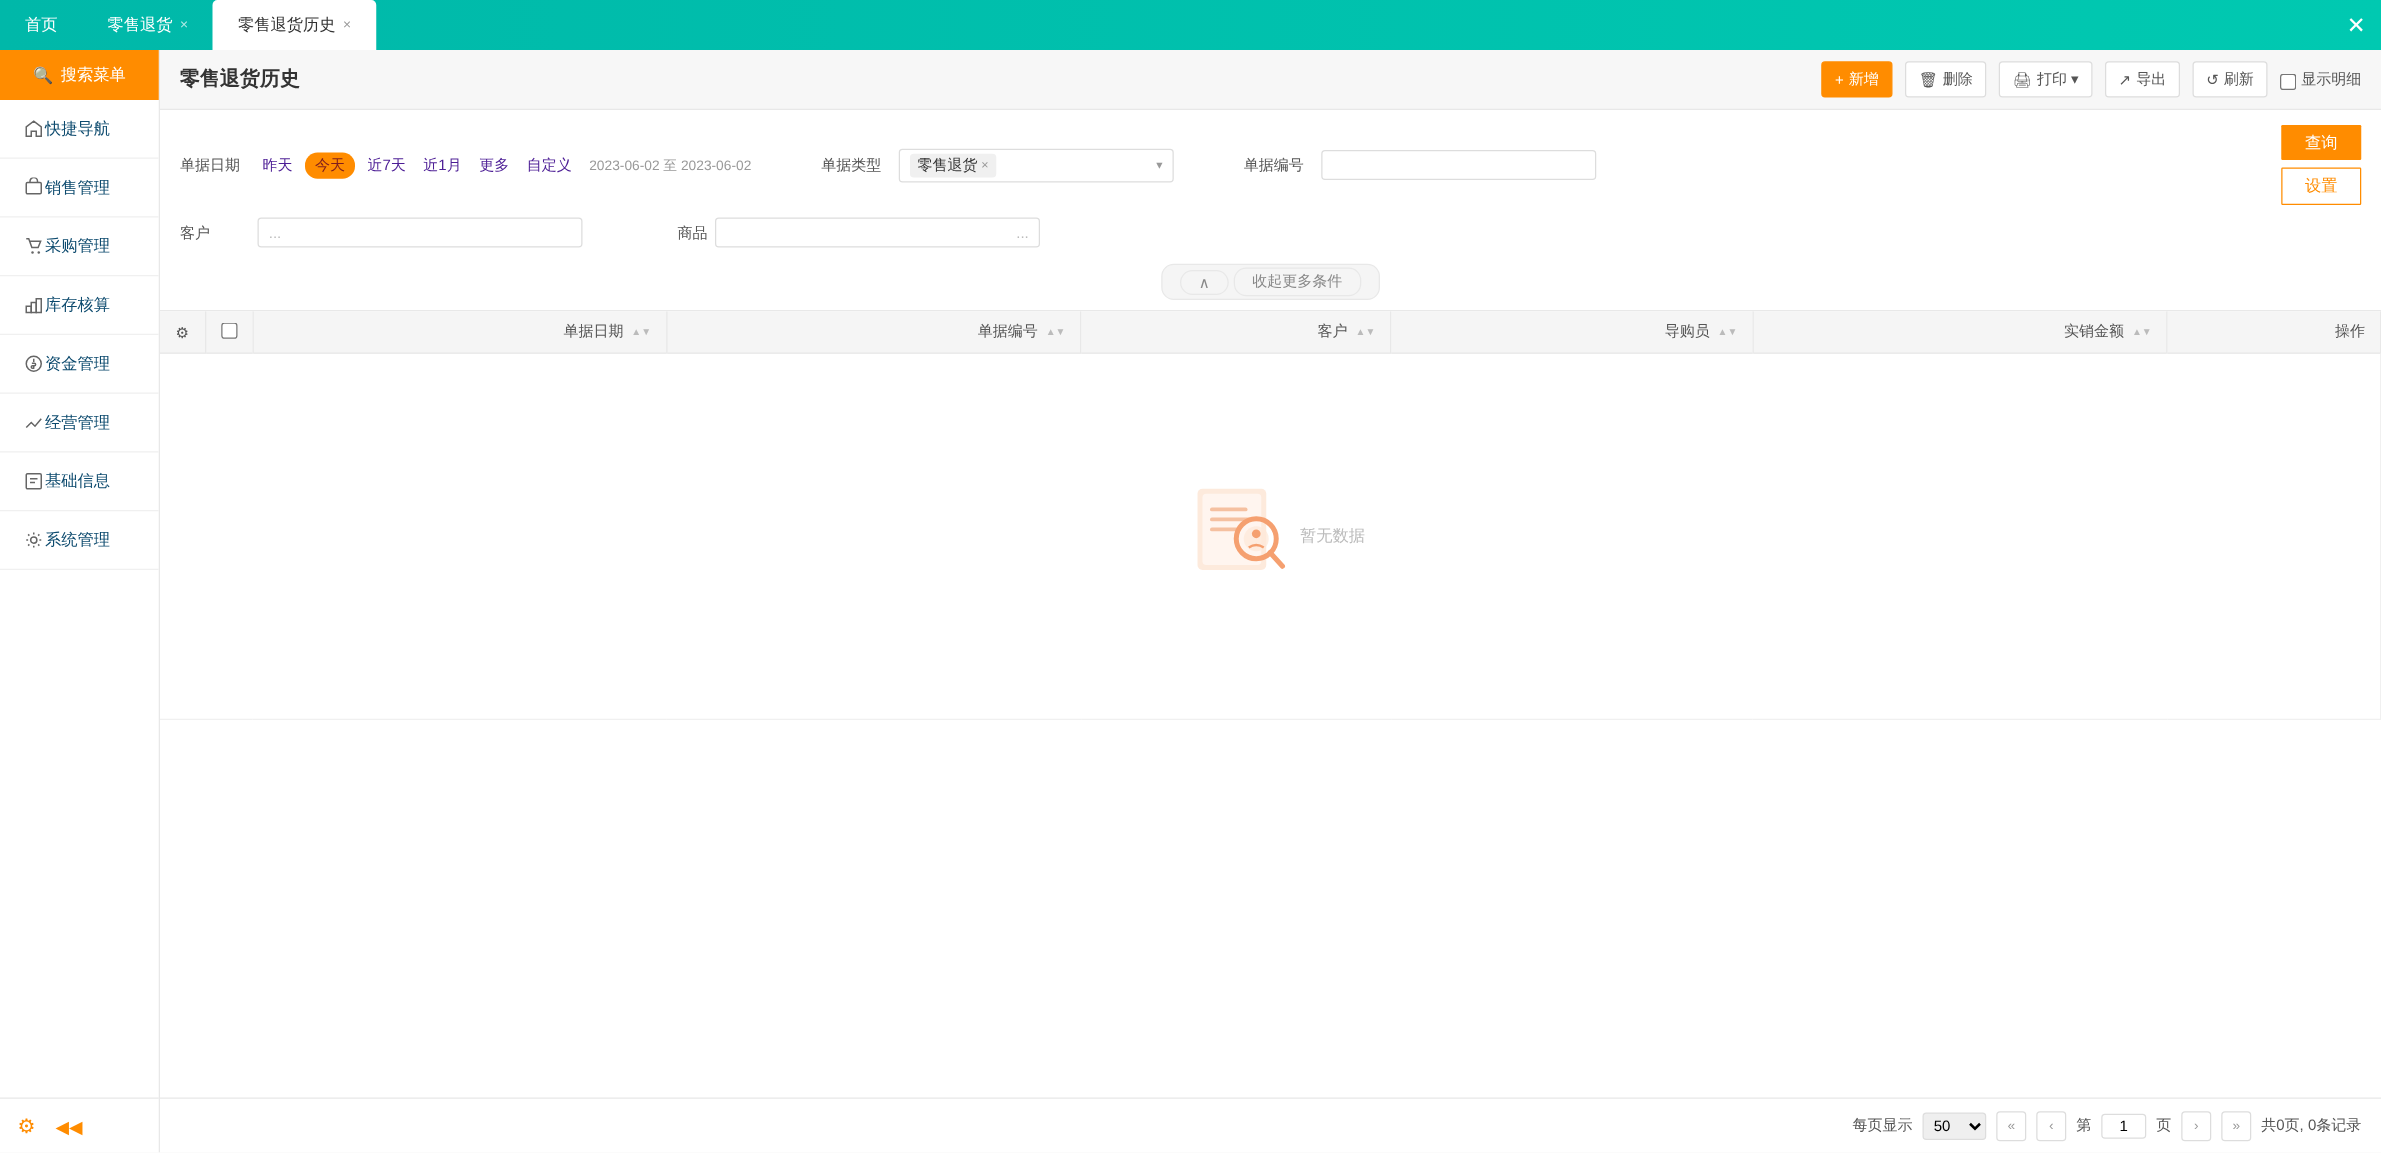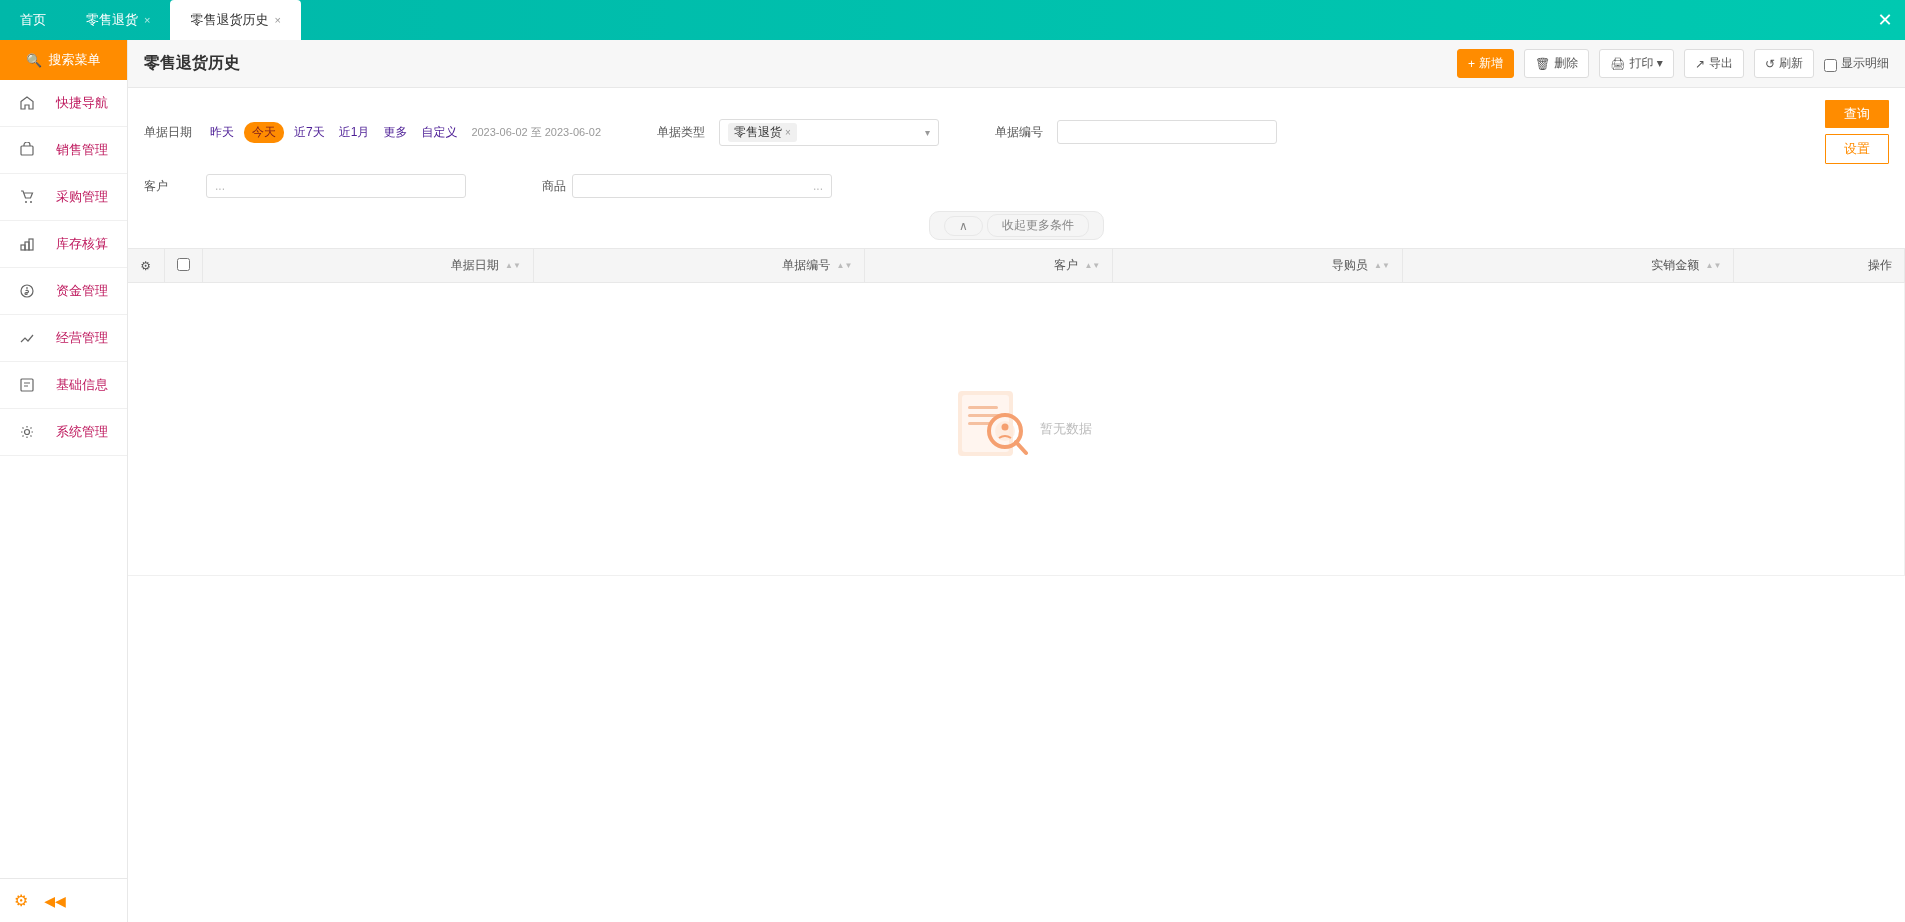--- a/index.html
+++ b/index.html
@@ -84,22 +84,22 @@
     .sidebar-menu {
       flex: 1;
       overflow-y: auto;
     }
     .sidebar-menu-item {
       display: flex;
       align-items: center;
       padding: 14px 0 14px 18px;
       cursor: pointer;
       font-size: 13px;
-      color: #be185d;
-      gap: 20px;
+      color: #0c4a6e;
+      gap: 0;
       border-bottom: 1px solid #f0f0f0;
     }
     .sidebar-menu-item .menu-icon {
       width: 18px;
       height: 18px;
       display: flex;
       align-items: center;
       justify-content: center;
       color: #666;
     }
@@ -649,15 +649,31 @@
                   <path d="M59 67 Q65 63 71 67" stroke="#f5a070" stroke-width="2" fill="none"></path>
                 </svg>
                 <span class="empty-text">暂无数据</span>
               </div>
             </td>
           </tr>
         </tbody>
       </table>
     </div>
 
+    <div class="pagination-bar">
+      <span>每页显示</span>
+      <select class="page-size-select">
+        <option>50</option>
+        <option>100</option>
+        <option>200</option>
+      </select>
+      <button class="page-nav-btn">«</button>
+      <button class="page-nav-btn">‹</button>
+      <span>第</span>
+      <input type="text" class="page-input" value="1" style="">
+      <span>页</span>
+      <button class="page-nav-btn">›</button>
+      <button class="page-nav-btn">»</button>
+      <span>共0页, 0条记录</span>
+    </div>
 
   </div>
 </div>
 
 </body></html>

